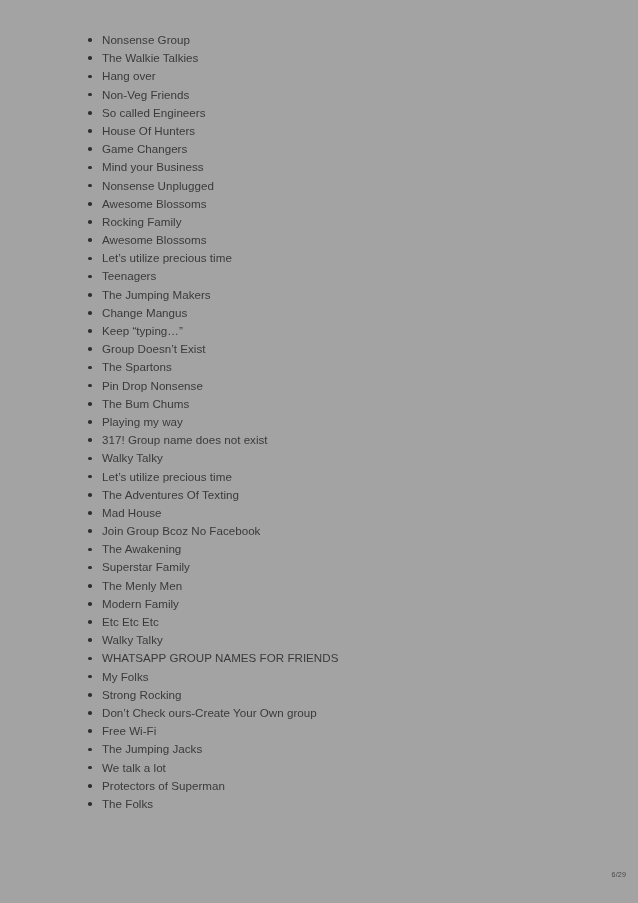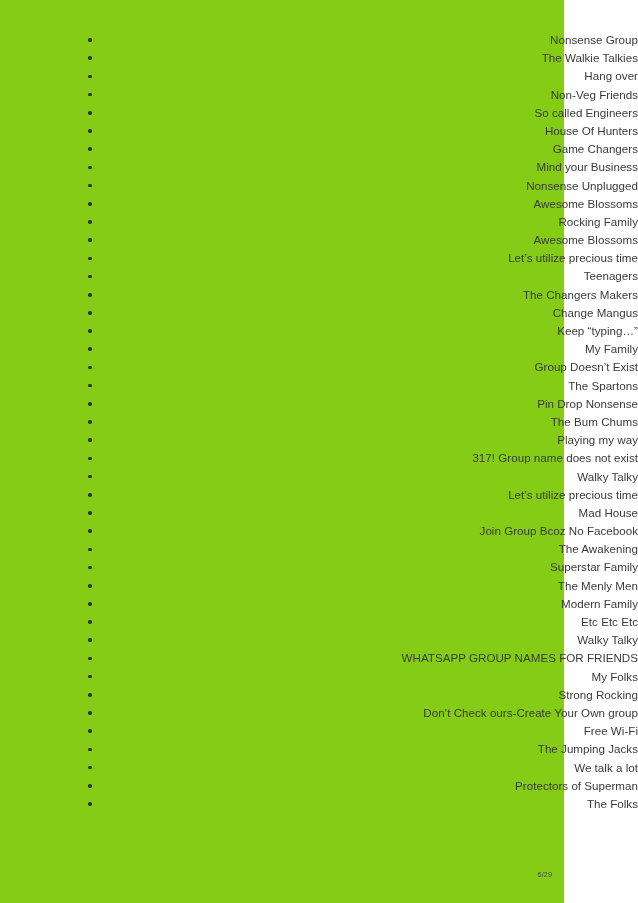--- a/index.html
+++ b/index.html
@@ -11,25 +11,24 @@
     width: 638px;
     height: 903px;
     background: #ffffff;
     font-family: "Liberation Sans", sans-serif;
     -webkit-font-smoothing: antialiased;
     overflow: hidden;
   }
 
   .page {
     position: relative;
-    width: 564px;
+    width: 638px;
     height: 903px;
-    background: #84cc16;
+    background: #a3a3a3;
     box-sizing: border-box;
-    text-align: right;
   }
 
   .content-area {
     position: absolute;
     left: 0;
     top: 0;
     width: 638px;
     padding-top: 31px;
   }
 
@@ -91,32 +90,32 @@
         <li><span class="bullet"></span><span class="item-text">So called Engineers</span></li>
         <li><span class="bullet"></span><span class="item-text">House Of Hunters</span></li>
         <li><span class="bullet"></span><span class="item-text">Game Changers</span></li>
         <li><span class="bullet"></span><span class="item-text">Mind your Business</span></li>
         <li><span class="bullet"></span><span class="item-text">Nonsense Unplugged</span></li>
         <li><span class="bullet"></span><span class="item-text">Awesome Blossoms</span></li>
         <li><span class="bullet"></span><span class="item-text">Rocking Family</span></li>
         <li><span class="bullet"></span><span class="item-text">Awesome Blossoms</span></li>
         <li><span class="bullet"></span><span class="item-text">Let’s utilize precious time</span></li>
         <li><span class="bullet"></span><span class="item-text">Teenagers</span></li>
-        <li><span class="bullet"></span><span class="item-text">The Changers Makers</span></li>
+        <li><span class="bullet"></span><span class="item-text">The Jumping Makers</span></li>
         <li><span class="bullet"></span><span class="item-text">Change Mangus</span></li>
         <li><span class="bullet"></span><span class="item-text">Keep “typing…”</span></li>
-        <li><span class="bullet"></span><span class="item-text">My Family</span></li>
         <li><span class="bullet"></span><span class="item-text">Group Doesn’t Exist</span></li>
         <li><span class="bullet"></span><span class="item-text">The Spartons</span></li>
         <li><span class="bullet"></span><span class="item-text">Pin Drop Nonsense</span></li>
         <li><span class="bullet"></span><span class="item-text">The Bum Chums</span></li>
         <li><span class="bullet"></span><span class="item-text">Playing my way</span></li>
         <li><span class="bullet"></span><span class="item-text">317! Group name does not exist</span></li>
         <li><span class="bullet"></span><span class="item-text">Walky Talky</span></li>
         <li><span class="bullet"></span><span class="item-text">Let’s utilize precious time</span></li>
+        <li><span class="bullet"></span><span class="item-text">The Adventures Of Texting</span></li>
         <li><span class="bullet"></span><span class="item-text">Mad House</span></li>
         <li><span class="bullet"></span><span class="item-text">Join Group Bcoz No Facebook</span></li>
         <li><span class="bullet"></span><span class="item-text">The Awakening</span></li>
         <li><span class="bullet"></span><span class="item-text">Superstar Family</span></li>
         <li><span class="bullet"></span><span class="item-text">The Menly Men</span></li>
         <li><span class="bullet"></span><span class="item-text">Modern Family</span></li>
         <li><span class="bullet"></span><span class="item-text">Etc Etc Etc</span></li>
         <li><span class="bullet"></span><span class="item-text">Walky Talky</span></li>
         <li><span class="bullet"></span><span class="item-text">WHATSAPP GROUP NAMES FOR FRIENDS</span></li>
         <li><span class="bullet"></span><span class="item-text">My Folks</span></li>

